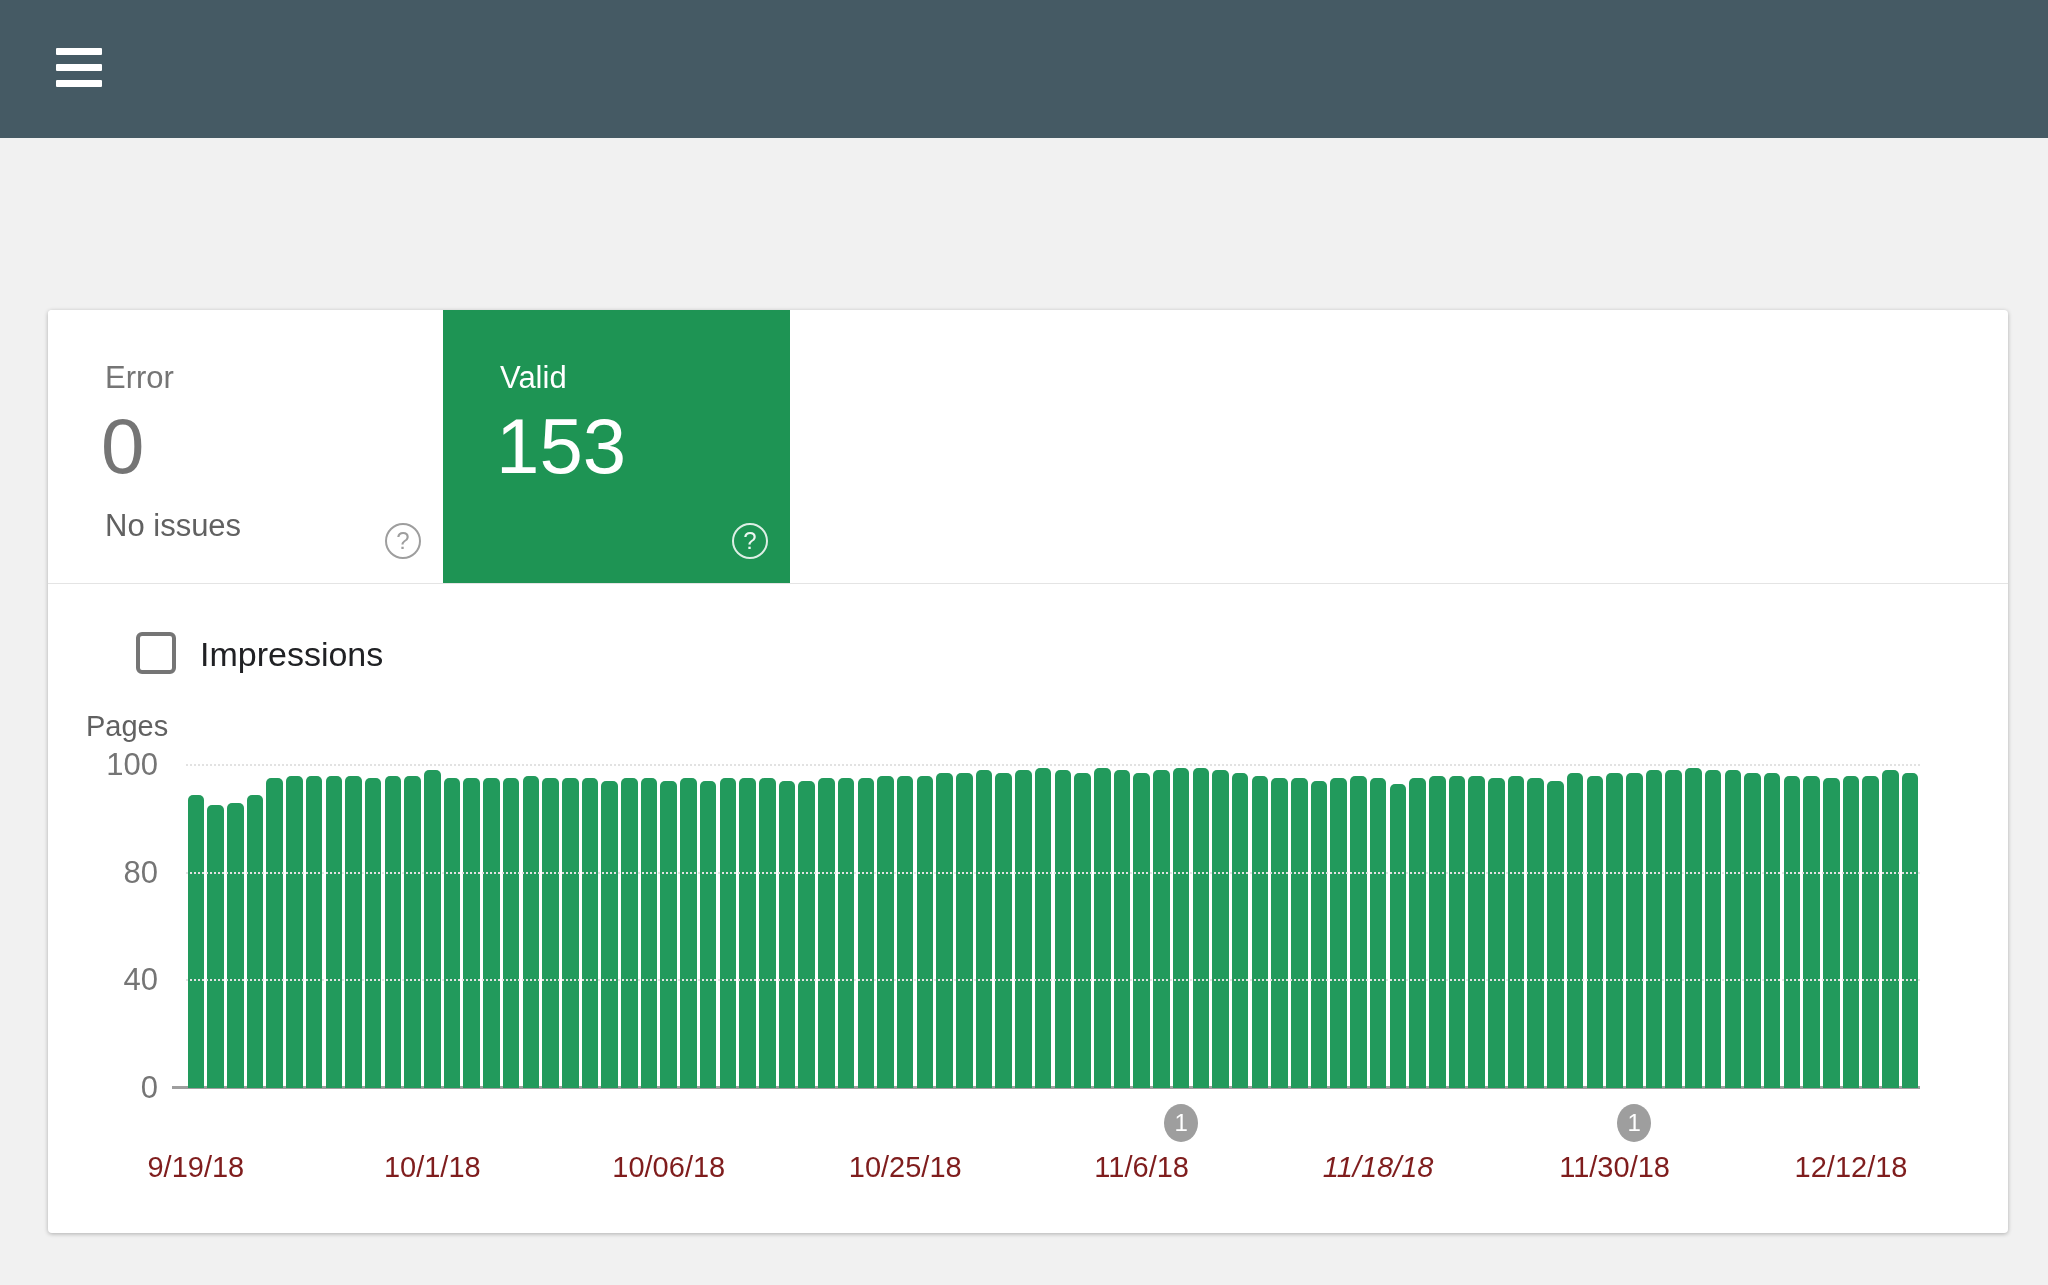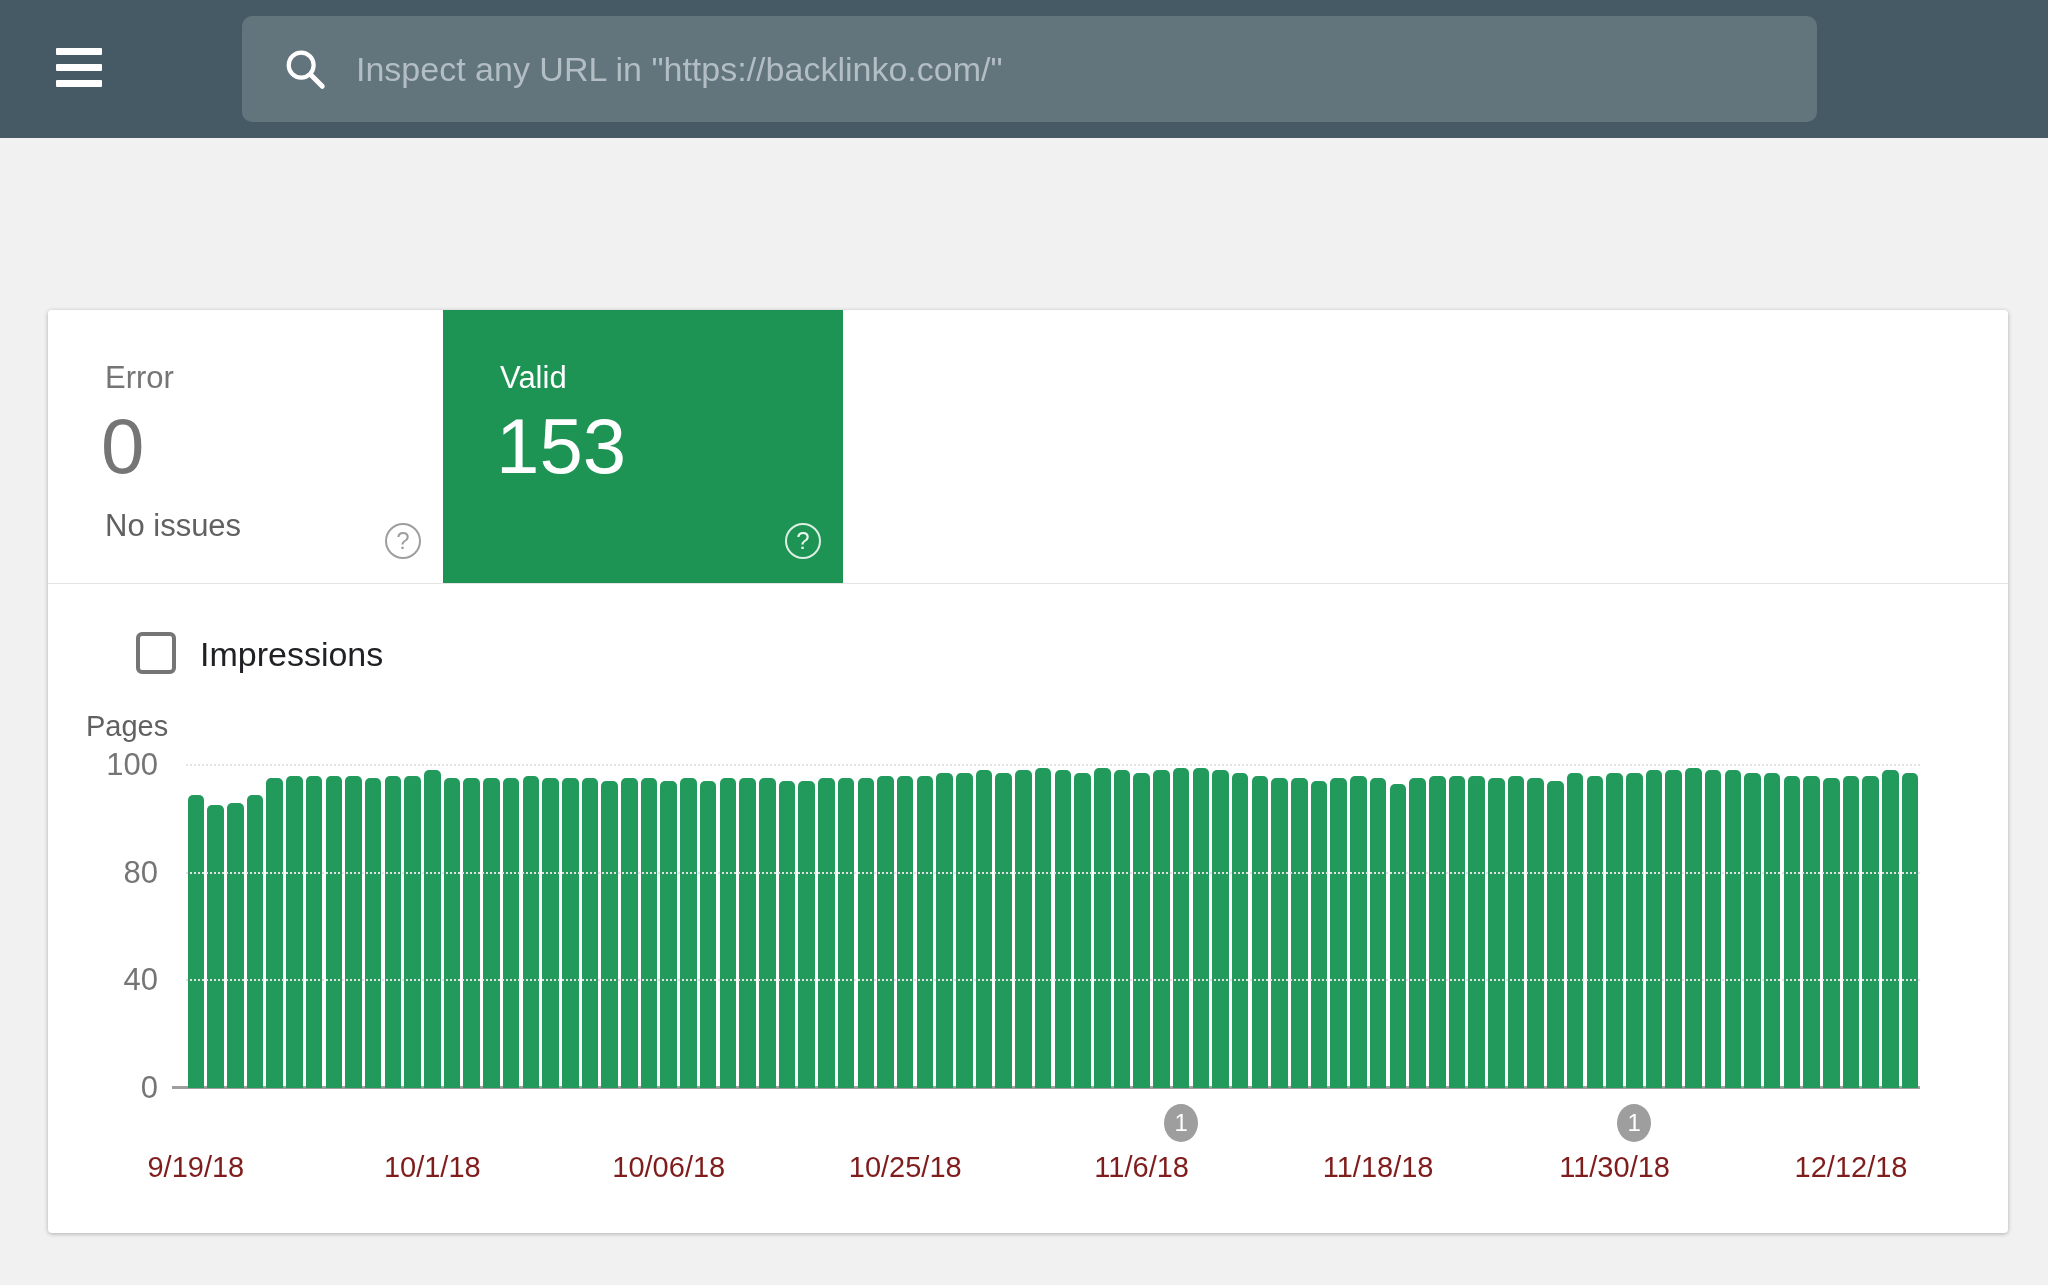--- a/index.html
+++ b/index.html
@@ -23,21 +23,21 @@
               box-shadow:0 3px 6px rgba(0,0,0,0.16); z-index:2; }
   .page-title { position:absolute; left:60px; top:32px; font-size:42px; font-weight:700; color:#1d2125; letter-spacing:0.2px; }
 
   
   .card { position:absolute; left:48px; top:310px; width:1960px; height:923px; background:#ffffff;
           border-radius:4px; box-shadow:0 1px 4px rgba(0,0,0,0.28); }
   .cells-border { position:absolute; left:0; top:273px; width:1960px; height:1px; background:#e4e4e4; }
 
   .cell { position:absolute; top:0; height:273px; }
   .cell-error { left:0; width:395px; background:#ffffff; border-top-left-radius:4px; cursor:pointer; }
-  .cell-valid { left:395px; width:400px; cursor:pointer; }
+  .cell-valid { left:395px; width:347px; cursor:pointer; }
   .cell-label { position:absolute; left:57px; top:50px; font-size:31px; }
   .cell-value { position:absolute; left:53px; top:88px; font-size:78px; font-weight:400; line-height:1.25; }
   .cell-sub   { position:absolute; left:57px; top:198px; font-size:31px; }
   .cell-error .cell-label { color:#757575; }
   .cell-error .cell-value { color:#757575; }
   .cell-error .cell-sub   { color:#616161; }
   .cell-valid .cell-label, .cell-valid .cell-value { color:#ffffff; }
 
   .help-icon { position:absolute; right:22px; bottom:24px; width:36px; height:36px; border-radius:50%;
                display:flex; align-items:center; justify-content:center; font-size:24px; cursor:pointer; }
@@ -67,27 +67,20 @@
 </head>
 <body>
 
 <div id="stage">
 
   <div class="appbar">
     <div class="hamburger">
       <span></span>
         <span></span>
         <span></span>
-    </div>
-    <div class="searchbox">
-      <svg class="search-icon" viewBox="0 0 24 24">
-        <circle cx="10" cy="10" r="6.5" fill="none" stroke="#ffffff" stroke-width="2.2"></circle>
-        <line x1="15" y1="15" x2="21" y2="21" stroke="#ffffff" stroke-width="2.6" stroke-linecap="round"></line>
-      </svg>
-      <input class="search-input" type="text" value="" placeholder="Inspect any URL in &quot;https://backlinko.com/&quot;" style="">
     </div>
   </div>
 
 
   <div class="card">
     <div class="cell cell-error">
       <div class="cell-label">Error</div>
       <div class="cell-value">0</div>
       <div class="cell-sub">No issues</div>
       <div class="help-icon help-gray">?</div>
@@ -203,20 +196,20 @@
       <div class="ytick" style="top: 962.333px;">40</div>
       <div class="gridline" style="top: 871.667px;"></div>
       <div class="ytick" style="top: 854.667px;">80</div>
       <div class="gridline" style="top: 764px;"></div>
       <div class="ytick" style="top: 747px;">100</div>
       <div class="xtick" style="left: 195.852px;">9/19/18</div>
       <div class="xtick" style="left: 432.307px;">10/1/18</div>
       <div class="xtick" style="left: 668.761px;">10/06/18</div>
       <div class="xtick" style="left: 905.216px;">10/25/18</div>
       <div class="xtick" style="left: 1141.67px;">11/6/18</div>
-      <div class="xtick" style="left: 1378.12px;">11/18/18</div>
+      <div class="xtick" style="left: 1378.12px; font-style: italic;">11/18/18</div>
       <div class="xtick" style="left: 1614.58px;">11/30/18</div>
       <div class="xtick" style="left: 1851.03px;">12/12/18</div>
       <div class="annot" style="left: 1181.08px;">1</div>
       <div class="annot" style="left: 1634.28px;">1</div>
     </div>
 
 </div>
 
 </body></html>

